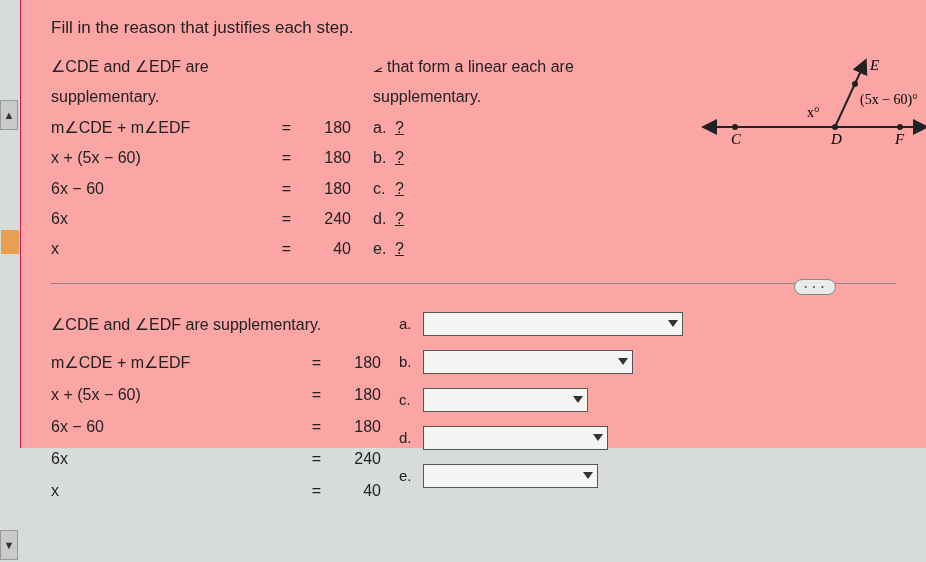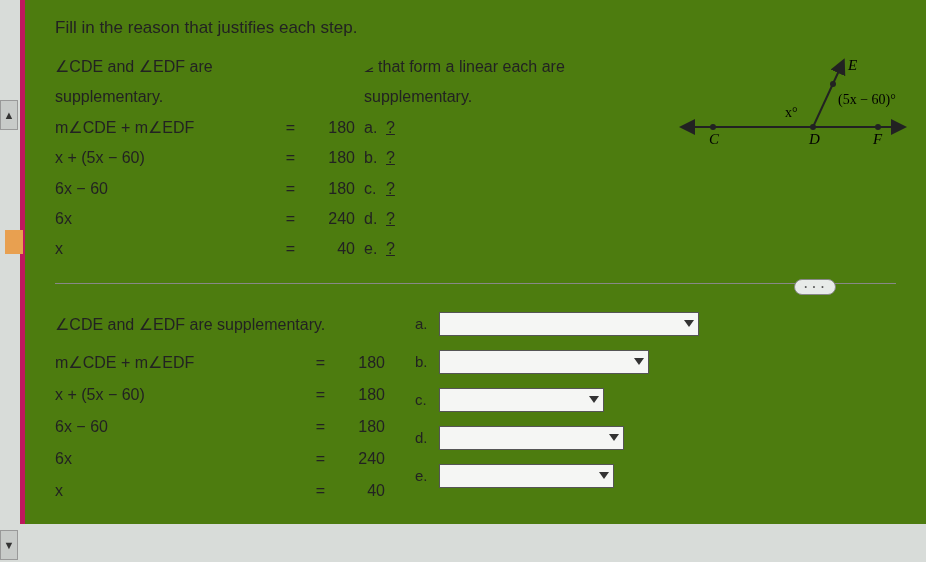--- a/index.html
+++ b/index.html
@@ -7,27 +7,27 @@
     margin: 0;
     padding: 0;
     font-family: Arial, Helvetica, sans-serif;
     background: #d8dcd9;
     width: 926px;
     height: 562px;
     overflow: hidden;
     position: relative;
   }
   .page {
-    background: #4d7c0f;
+    background: #fca5a5;
     position: absolute;
     left: 20px;
     top: 0;
     width: 906px;
-    height: 524px;
-    border-left: 5px solid #be185d;
+    height: 448px;
+    border-left: 1px solid #be185d;
   }
   .scroll-up {
     position: absolute;
     left: 0px;
     top: 100px;
     width: 18px;
     height: 30px;
     background: #c8cbc9;
     border: 1px solid #999;
     display: flex;
@@ -63,21 +63,21 @@
     font-size: 16px;
     color: #222;
   }
   .instruction {
     font-size: 17px;
     margin-bottom: 14px;
   }
   .top-grid {
     display: grid;
     grid-template-columns: 300px 300px 260px;
-    column-gap: 9px;
+    column-gap: 22px;
     align-items: start;
   }
   .steps-col { font-size: 16px; line-height: 1.9; }
   .reasons-col { font-size: 16px; line-height: 1.9; }
   .eq-row { display: flex; }
   .eq-left { flex: 1; padding-right: 6px; }
   .eq-right { width: 60px; text-align: right; padding-left: 6px; }
   .reason-row { display: flex; align-items: baseline; }
   .reason-label { width: 22px; }
   .reason-blank { text-decoration: underline; }
@@ -101,21 +101,21 @@
     display: flex;
     align-items: center;
     justify-content: center;
     font-size: 7px;
     letter-spacing: 2px;
     color: #555;
   }
   .bottom-grid {
     display: grid;
     grid-template-columns: 330px 500px;
-    column-gap: 30px;
+    column-gap: 18px;
     align-items: start;
   }
   .answer-row {
     display: flex;
     align-items: center;
     margin-bottom: 8px;
     height: 30px;
   }
   .answer-row .lbl { width: 24px; font-size: 15px; }
   .dropdown {

